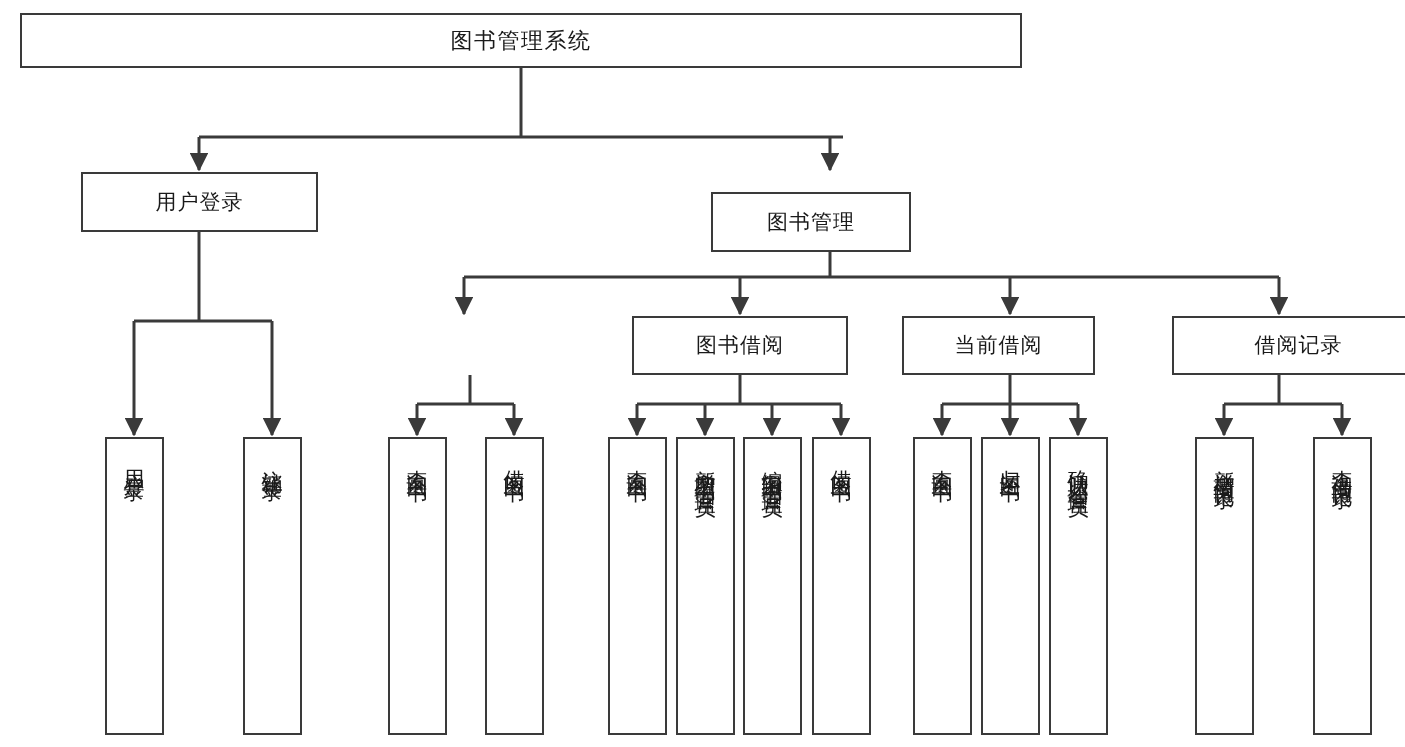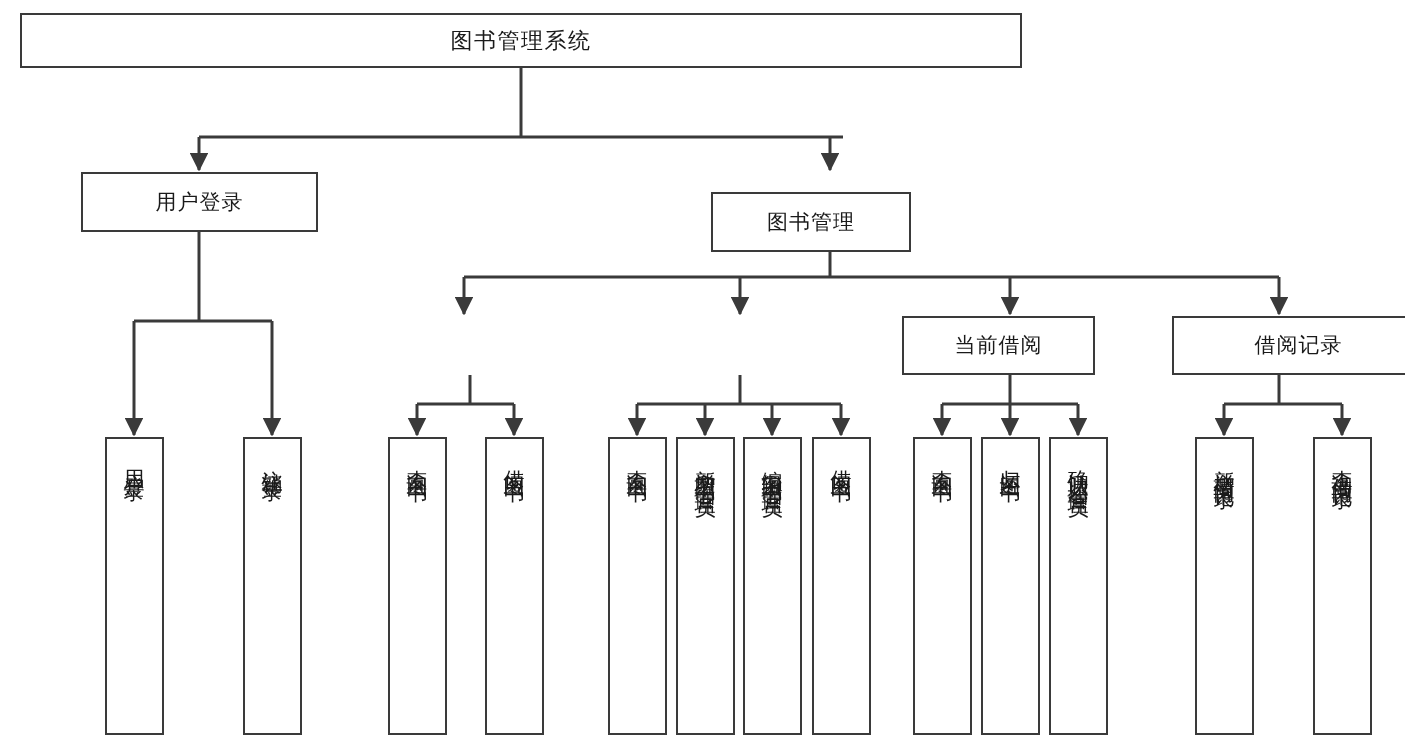--- a/index.html
+++ b/index.html
@@ -139,20 +139,23 @@
 
   <div class="node horiz" style="left:81px; top:172px; width:237px; height:60px;">
     <span class="label">用户登录</span>
   </div>
 
   <div class="node horiz" style="left:711px; top:160px; width:200px; height:60px;margin-top:32px;">
     <span class="label">图书管理</span>
   </div>
 
 
+  <div class="node horiz" style="left:632px; top:316px; width:216px; height:59px;">
+    <span class="label">图书借阅</span>
+  </div>
 
   <div class="node horiz" style="left:902px; top:316px; width:193px; height:59px;">
     <span class="label">当前借阅</span>
   </div>
 
   <div class="node horiz" style="left:1172px; top:316px; width:253px; height:59px;">
     <span class="label">借阅记录</span>
   </div>
 
   <div class="node vert" style="left:105px; top:437px; width:59px; height:298px;">

